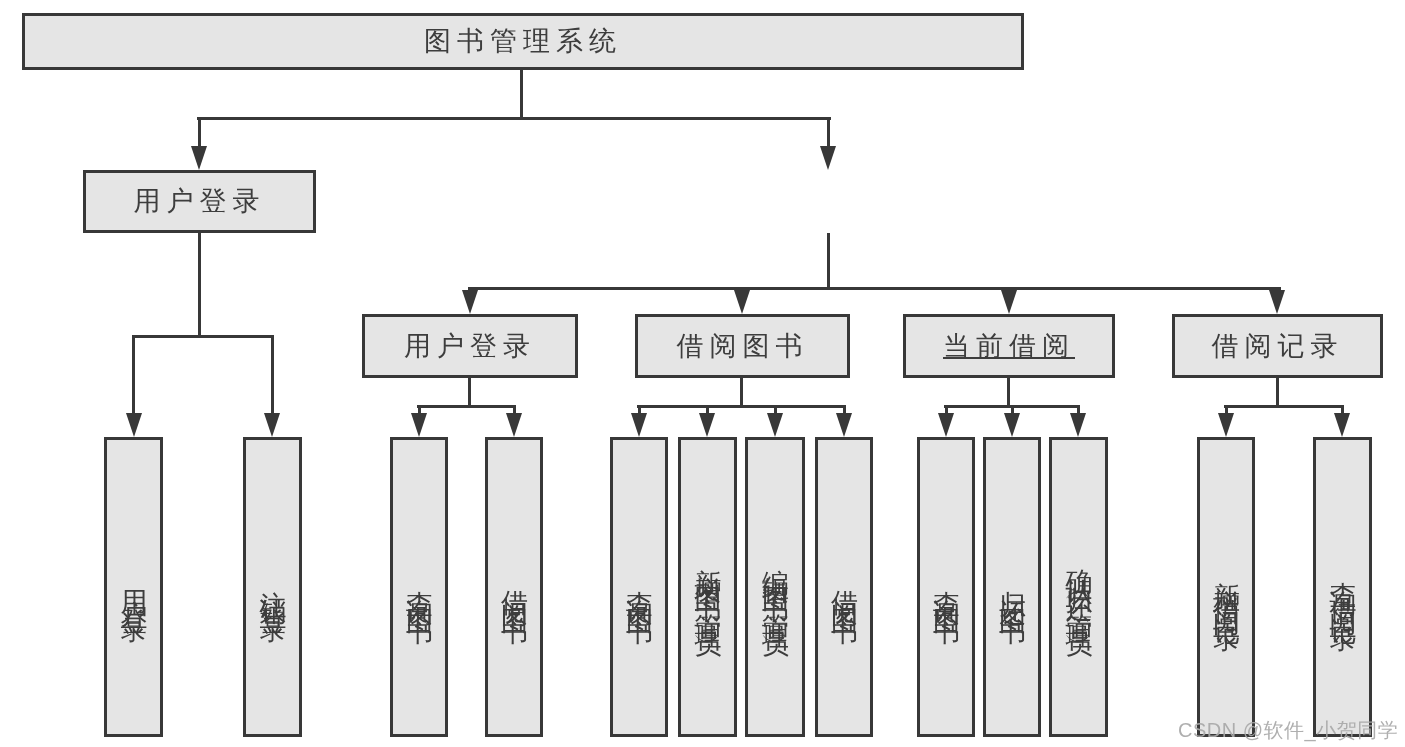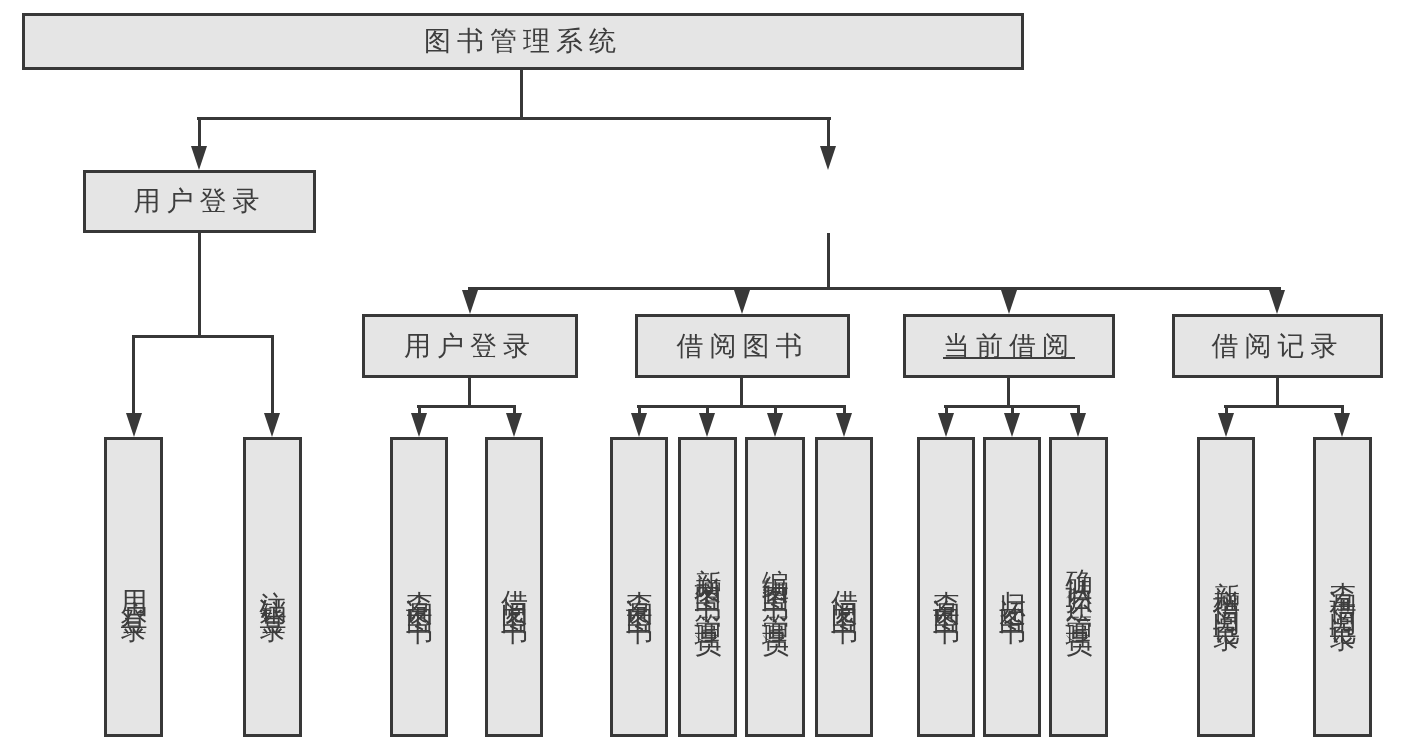--- a/index.html
+++ b/index.html
@@ -120,14 +120,15 @@
   <div class="vbox" style="left:745px;top:437px;width:60px;height:300px;">编辑图书（管理员）</div>
   <div class="vbox" style="left:815px;top:437px;width:58px;height:300px;">借阅图书</div>
 
   <div class="vbox" style="left:917px;top:437px;width:58px;height:300px;">查询图书</div>
   <div class="vbox" style="left:983px;top:437px;width:58px;height:300px;">归还图书</div>
   <div class="vbox" style="left:1049px;top:437px;width:59px;height:300px;">确认归还（管理员）</div>
 
   <div class="vbox" style="left:1197px;top:437px;width:58px;height:300px;">新增借阅记录</div>
   <div class="vbox" style="left:1313px;top:437px;width:59px;height:300px;">查询借阅记录</div>
 
+  <div class="watermark">CSDN @软件_小贺同学</div>
 
 </div>
 
 </body></html>

